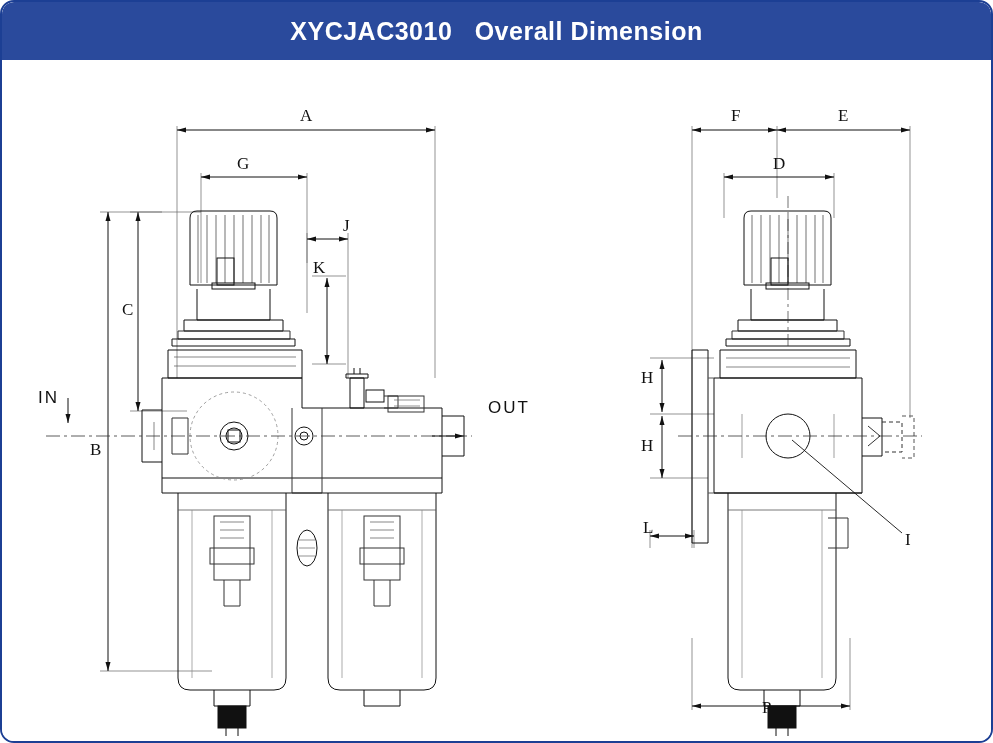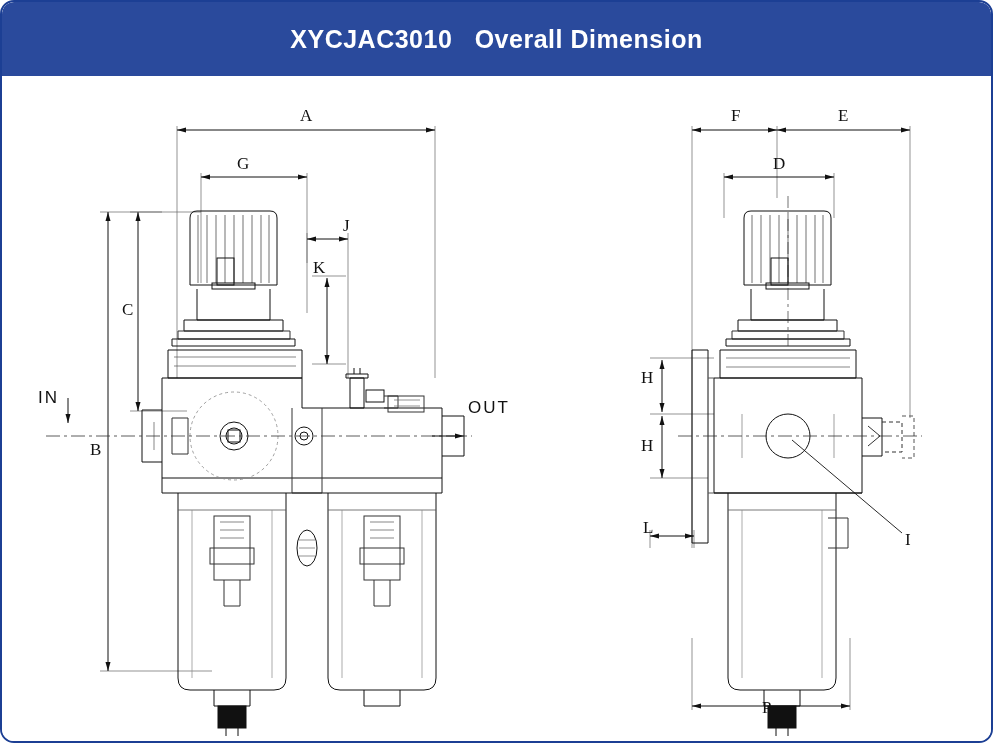--- a/index.html
+++ b/index.html
@@ -12,21 +12,21 @@
   .page{
     position:relative;
     width:993px;height:743px;
     box-sizing:border-box;
     border:2px solid #1c3f94;
     border-radius:14px;
     overflow:hidden;
     background:#fff;
   }
   .titlebar{
-    position:absolute;left:0;top:0;width:989px;height:74px;
+    position:absolute;left:0;top:0;width:989px;height:58px;
     background:#2a4a9c;
     border-top-left-radius:12px;border-top-right-radius:12px;
     display:flex;align-items:center;justify-content:center;
     box-shadow:inset 0 -2px 0 #1b3madd;
   }
   .titlebar .title{
     color:#ffffff;
     font-size:25px;
     font-weight:bold;
     letter-spacing:0.5px;
@@ -230,21 +230,21 @@
       </g>
     </svg>
 
     <div class="lbl big" style="left:298px; top:28px;">A</div>
     <div class="lbl big" style="left:235px; top:76px;">G</div>
     <div class="lbl big" style="left:341px; top:138px;">J</div>
     <div class="lbl big" style="left:311px; top:180px;">K</div>
     <div class="lbl big" style="left:120px; top:222px;">C</div>
     <div class="lbl big" style="left:88px;  top:362px;">B</div>
     <div class="lbl io" style="left:36px;  top:310px;">IN</div>
-    <div class="lbl io" style="left:466px; top:320px;">OUT</div>
+    <div class="lbl io" style="left:486px; top:320px;">OUT</div>
 
     <div class="lbl big" style="left:729px; top:28px;">F</div>
     <div class="lbl big" style="left:836px; top:28px;">E</div>
     <div class="lbl big" style="left:771px; top:76px;">D</div>
     <div class="lbl big" style="left:639px; top:290px;">H</div>
     <div class="lbl big" style="left:639px; top:358px;">H</div>
     <div class="lbl big" style="left:641px; top:440px;">L</div>
     <div class="lbl big" style="left:760px; top:620px;">P</div>
     <div class="lbl big" style="left:903px; top:452px;">I</div>
 

